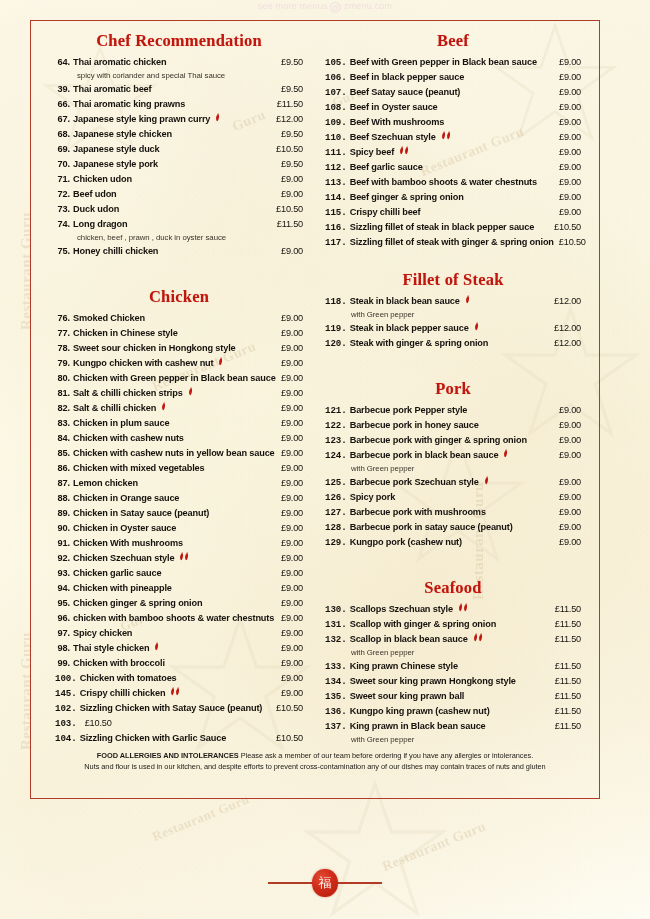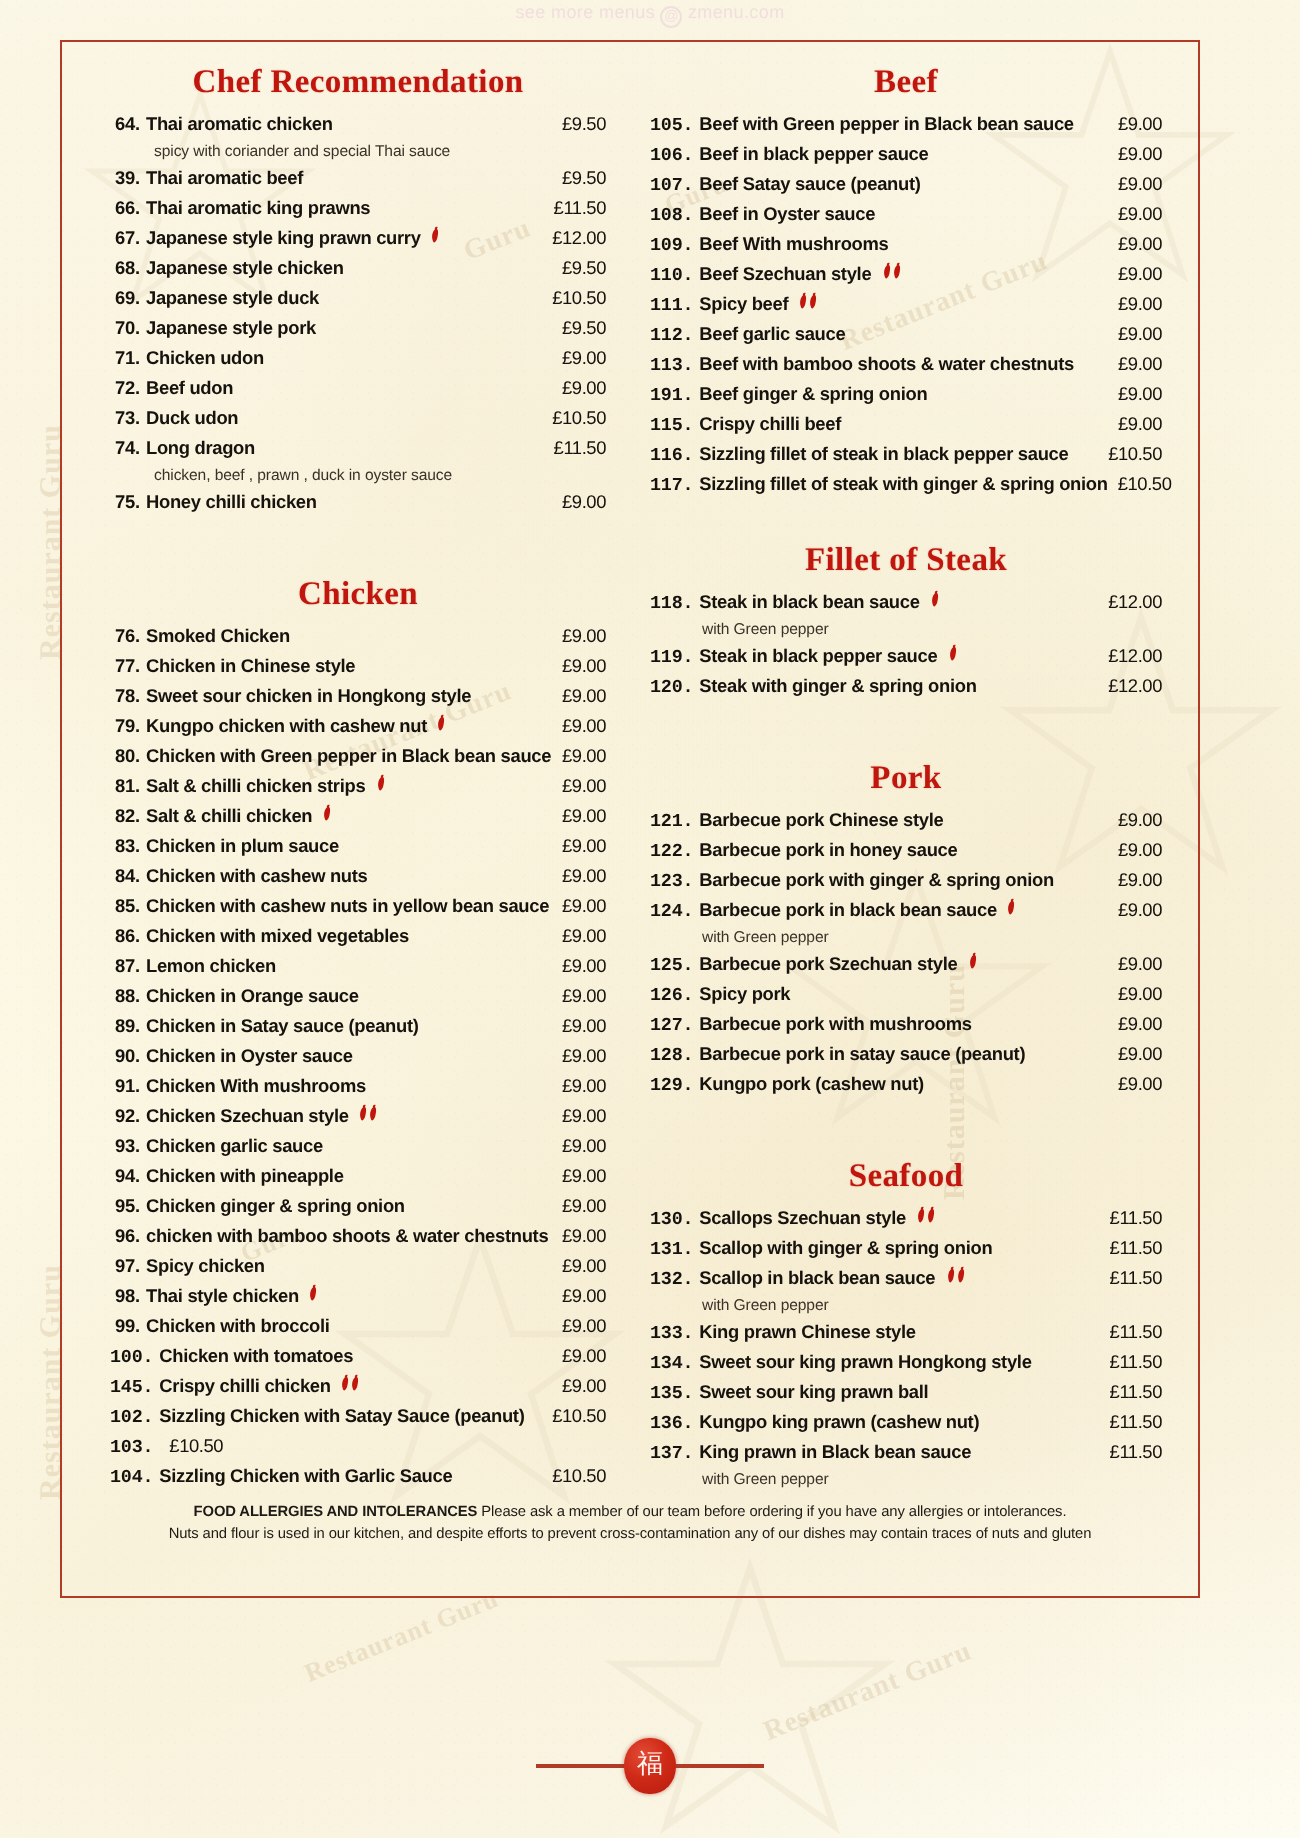--- a/index.html
+++ b/index.html
@@ -654,21 +654,21 @@
             </li>
             <li>
               <div class="item">
                 <span class="item-num wide">113.</span>
                 <span class="item-name"><span>Beef with bamboo shoots &amp; water chestnuts</span></span>
                 <span class="item-price">£9.00</span>
               </div>
             </li>
             <li>
               <div class="item">
-                <span class="item-num wide">191.</span>
+                <span class="item-num wide">114.</span>
                 <span class="item-name"><span>Beef ginger &amp; spring onion</span></span>
                 <span class="item-price">£9.00</span>
               </div>
             </li>
             <li>
               <div class="item">
                 <span class="item-num wide">115.</span>
                 <span class="item-name"><span>Crispy chilli beef</span></span>
                 <span class="item-price">£9.00</span>
               </div>
@@ -721,21 +721,21 @@
             </li>
           </ul>
         </div>
         <div class="section-gap-lg"></div>
         <div class="section">
           <div class="section-title">Pork</div>
           <ul class="items">
             <li>
               <div class="item">
                 <span class="item-num wide">121.</span>
-                <span class="item-name"><span>Barbecue pork Chinese style</span></span>
+                <span class="item-name"><span>Barbecue pork Pepper style</span></span>
                 <span class="item-price">£9.00</span>
               </div>
             </li>
             <li>
               <div class="item">
                 <span class="item-num wide">122.</span>
                 <span class="item-name"><span>Barbecue pork in honey sauce</span></span>
                 <span class="item-price">£9.00</span>
               </div>
             </li>

